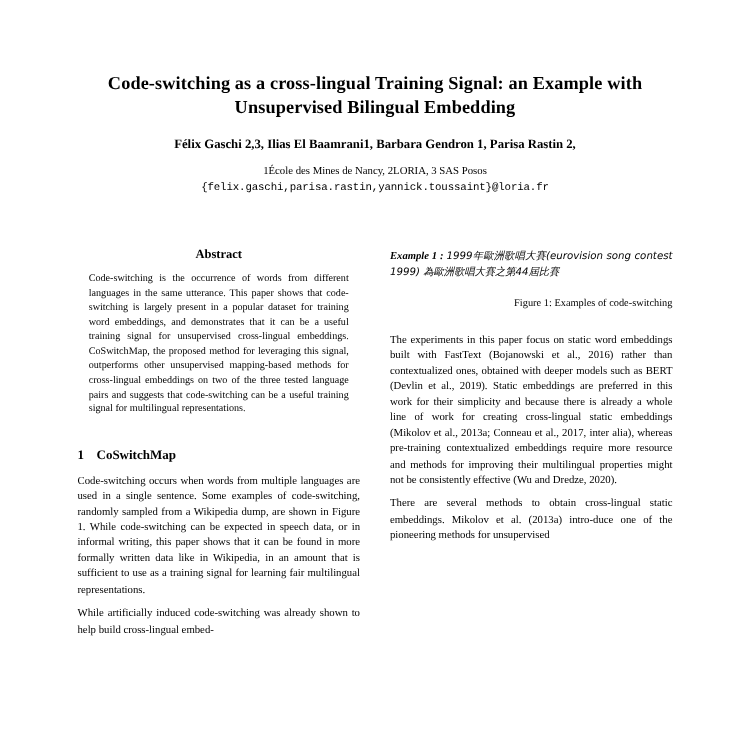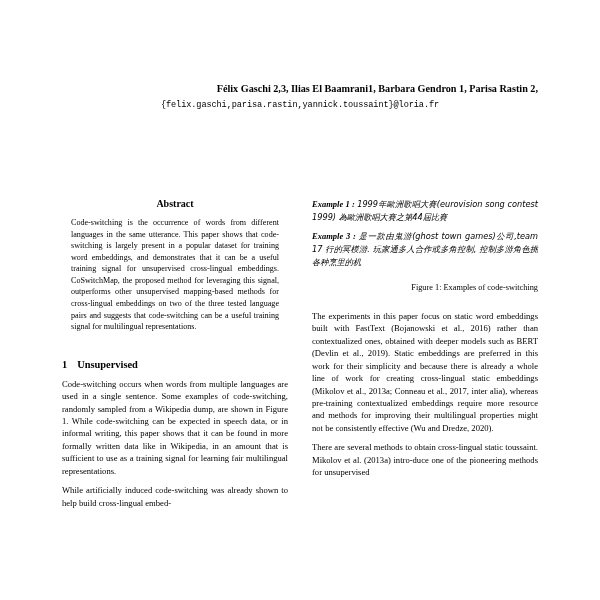--- a/index.html
+++ b/index.html
@@ -26,25 +26,25 @@
     text-align: center;
   }
   .paper-title {
     font-size: 14.6px;
     font-weight: bold;
     line-height: 1.32;
     margin: 0;
     letter-spacing: 0.1px;
   }
   .authors {
-    margin-top: 24px;
+    margin-top: 12px;
     font-size: 10.2px;
     font-weight: bold;
     line-height: 1.45;
-    text-align: right;
+    text-align: center;
   }
   .affil {
     margin-top: 7px;
     font-size: 8.6px;
     text-align: center;
     line-height: 1.4;
   }
   .email {
     margin-top: 3px;
     font-size: 8.6px;
@@ -118,54 +118,52 @@
     font-family: "DejaVu Sans", sans-serif;
     font-size: 8.2px;
   }
 </style>
 </head>
 <body>
 
 <div class="page">
 
   <div class="title-block">
+    <h1 class="paper-title">Code-switching as a cross-lingual Training Signal: an Example with Unsupervised Bilingual Embedding</h1>
 
     <div class="authors">
       <div>Félix Gaschi 2,3, Ilias El Baamrani1, Barbara Gendron 1, Parisa Rastin 2,</div>
     </div>
 
+    <div class="affil">1École des Mines de Nancy, 2LORIA, 3 SAS Posos</div>
     <div class="email">{felix.gaschi,parisa.rastin,yannick.toussaint}@loria.fr</div>
   </div>
 
   <div class="columns">
 
     <div class="col">
       <div class="abstract-head">Abstract</div>
       <p class="abstract-body">Code-switching is the occurrence of words from different languages in the same utterance. This paper shows that code-switching is largely present in a popular dataset for training word embeddings, and demonstrates that it can be a useful training signal for unsupervised cross-lingual embeddings. CoSwitchMap, the proposed method for leveraging this signal, outperforms other unsupervised mapping-based methods for cross-lingual embeddings on two of the three tested language pairs and suggests that code-switching can be a useful training signal for multilingual representations.</p>
 
       <div class="intro-head">
-        <span class="num">1</span><span>Unsupervised</span>
+        <span class="num">1</span><span>CoSwitchMap</span>
       </div>
 
       <p class="body-para">Code-switching occurs when words from multiple languages are used in a single sentence. Some examples of code-switching, randomly sampled from a Wikipedia dump, are shown in Figure 1. While code-switching can be expected in speech data, or in informal writing, this paper shows that it can be found in more formally written data like in Wikipedia, in an amount that is sufficient to use as a training signal for learning fair multilingual representations.</p>
       <p class="body-para">While artificially induced code-switching was already shown to help build cross-lingual embed-</p>
     </div>
 
     <div class="col">
       <div class="fig-box">
         <p class="fig-entry">
           <b>Example 1 :</b>
           <span class="cjk">1999年歐洲歌唱大賽(eurovision song contest 1999) 為歐洲歌唱大賽之第44屆比賽</span>
         </p>
-        <p class="fig-entry">
-          <b>Example 3 :</b>
-          <span class="cjk">是一款由鬼游(ghost town games)公司,team 17 行的冥模游. 玩家通多人合作或多角控制, 控制多游角色挑各种烹里的机</span>
-        </p>
       </div>
 
       <div class="fig-caption">Figure 1: Examples of code-switching</div>
 
       <p class="body-para">The experiments in this paper focus on static word embeddings built with FastText (Bojanowski et al., 2016) rather than contextualized ones, obtained with deeper models such as BERT (Devlin et al., 2019). Static embeddings are preferred in this work for their simplicity and because there is already a whole line of work for creating cross-lingual static embeddings (Mikolov et al., 2013a; Conneau et al., 2017, inter alia), whereas pre-training contextualized embeddings require more resource and methods for improving their multilingual properties might not be consistently effective (Wu and Dredze, 2020).</p>
-      <p class="body-para">There are several methods to obtain cross-lingual static toussaint. Mikolov et al. (2013a) intro-duce one of the pioneering methods for unsupervised</p>
+      <p class="body-para">There are several methods to obtain cross-lingual static embeddings. Mikolov et al. (2013a) intro-duce one of the pioneering methods for unsupervised</p>
     </div>
 
   </div>
 </div>
 
 </body></html>

